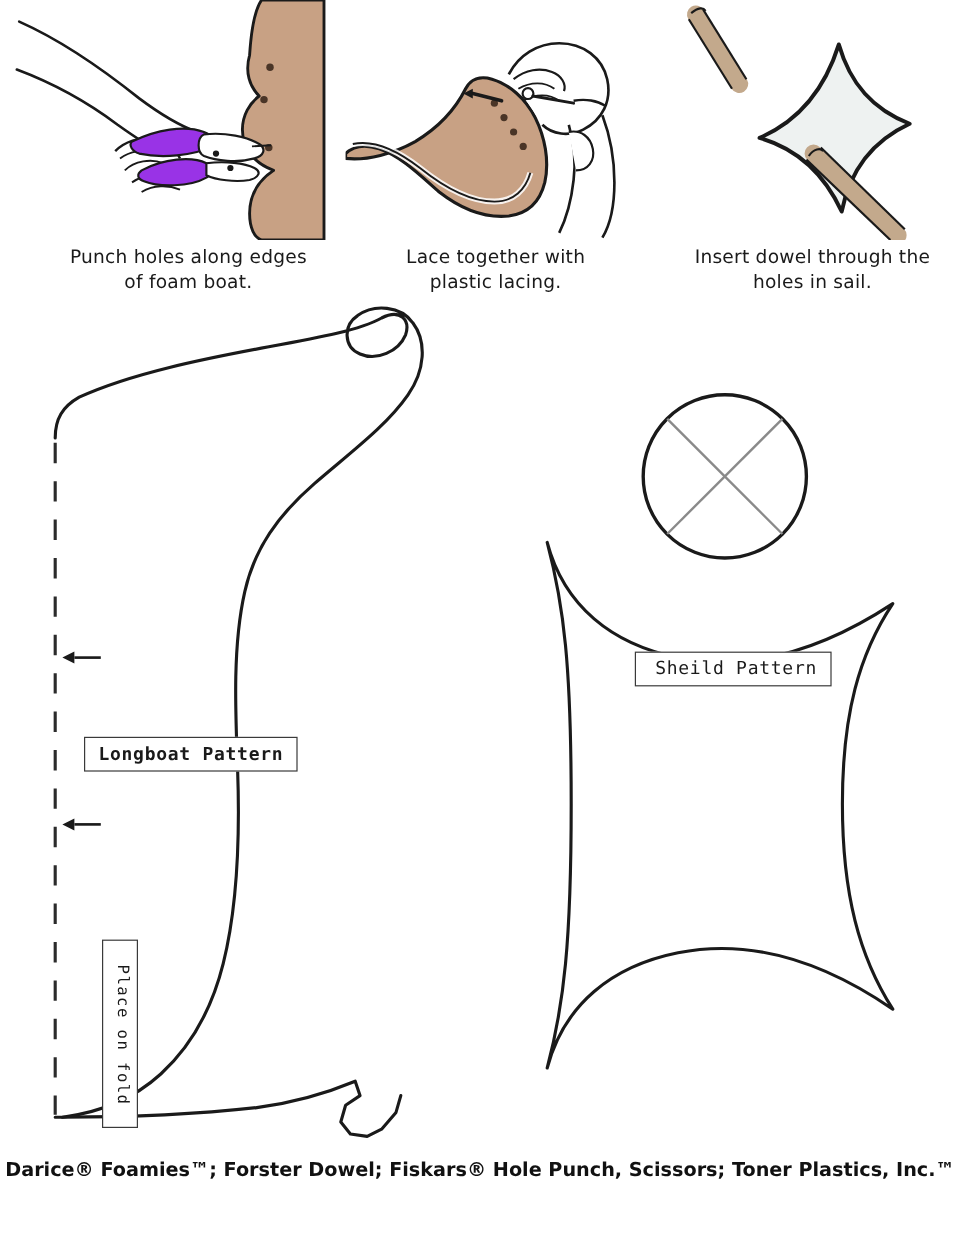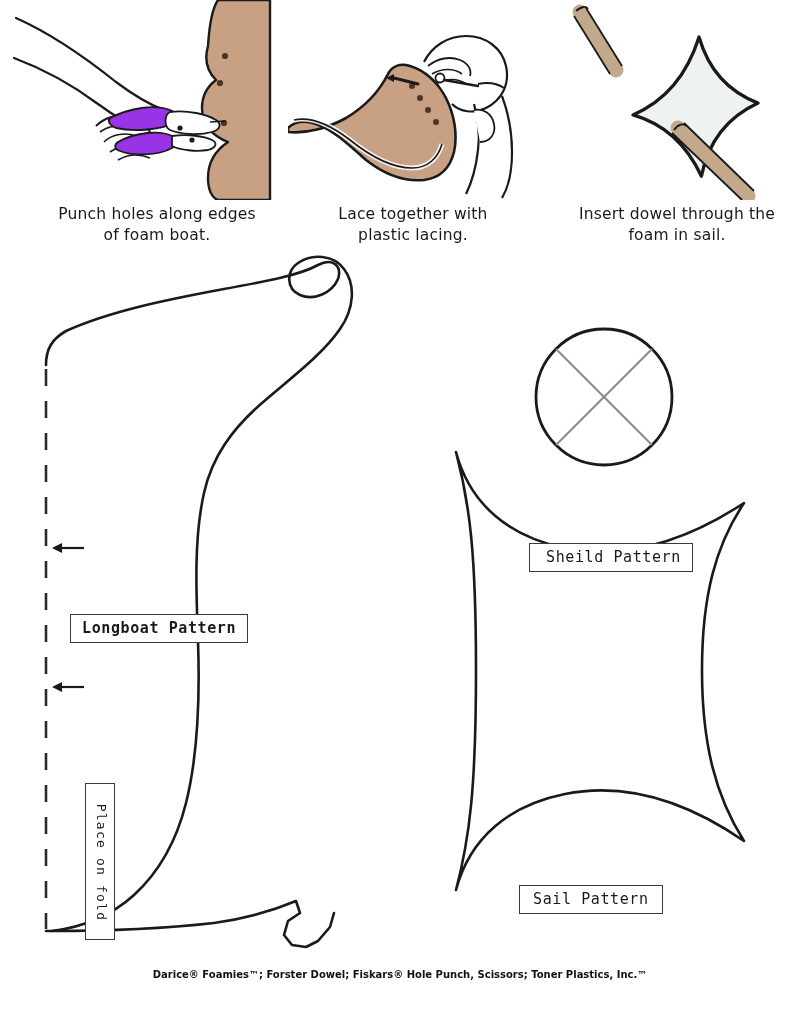--- a/index.html
+++ b/index.html
@@ -120,21 +120,21 @@
   }
 
   
   .credits {
     position: absolute;
     left: 0;
     top: 962px;
     width: 800px;
     text-align: center;
     font-family: "DejaVu Sans", sans-serif;
-    font-size: 10px;
+    font-size: 16px;
     font-weight: bold;
     line-height: 26px;
     color: #111111;
   }
   .credits div { white-space: nowrap; }
 </style>
 </head>
 <body>
 
 <div class="steps-row">
@@ -243,21 +243,21 @@
 
       <g>
         <path d="M126,128 L196,196" stroke="#c3a98c" stroke-width="15" stroke-linecap="round"></path>
         <path d="M120,133 L190,200" stroke="#1a1a1a" stroke-width="1.8" fill="none"></path>
         <path d="M132,123 L202,191" stroke="#1a1a1a" stroke-width="1.8" fill="none"></path>
         <path d="M122,130 C126,124 132,123 134,126" fill="none" stroke="#1a1a1a" stroke-width="1.8"></path>
       </g>
     </svg>
     <div class="step-caption">
       <span>Insert dowel through the</span><br>
-      <span>foam in sail.</span>
+      <span>holes in sail.</span>
     </div>
   </div>
 </div>
 
 <div class="patterns">
 
   <svg width="800" height="715" viewBox="0 0 800 715" style="position:absolute; left:0; top:0;">
 
     <path d="M46,120
              C46,104 52,94 66,86
@@ -325,21 +325,20 @@
              C680,552 620,538 565,549
              C510,560 470,592 456,645
              C470,592 476,540 476,425
              C476,310 470,260 456,207 Z" fill="#ffffff" stroke="#1a1a1a" stroke-width="2.6" stroke-linejoin="round"></path>
   </svg>
 
   <div class="pattern-label" id="label-longboat">Longboat Pattern</div>
 
   <div class="pattern-label" id="label-sheild">Sheild Pattern</div>
 
-  <div class="pattern-label" id="label-sail">Sail Pattern</div>
 
   <div id="fold-label-box">
     <div id="fold-label-text">Place on fold</div>
   </div>
 </div>
 
 <div class="credits">
   <div>Darice® Foamies™; Forster Dowel; Fiskars® Hole Punch, Scissors; Toner Plastics, Inc.™</div>
 </div>
 

